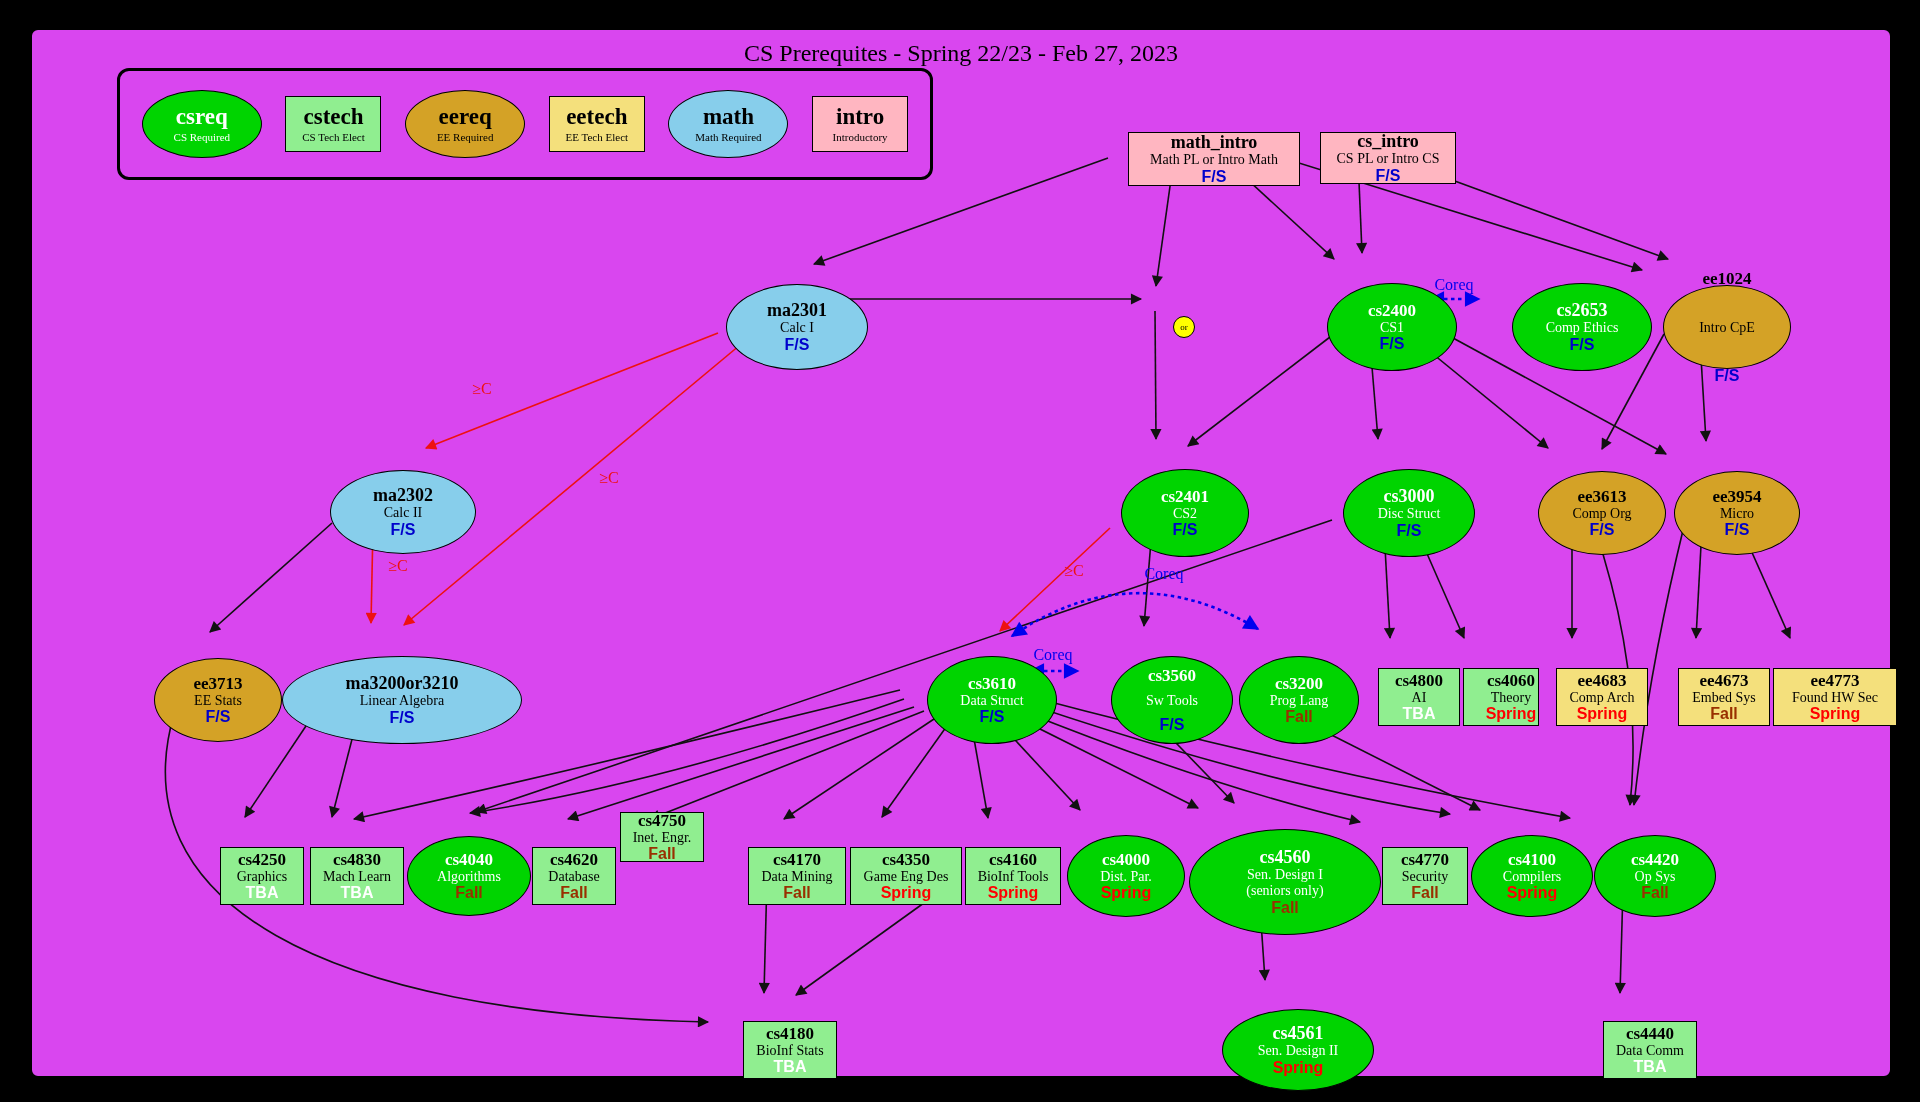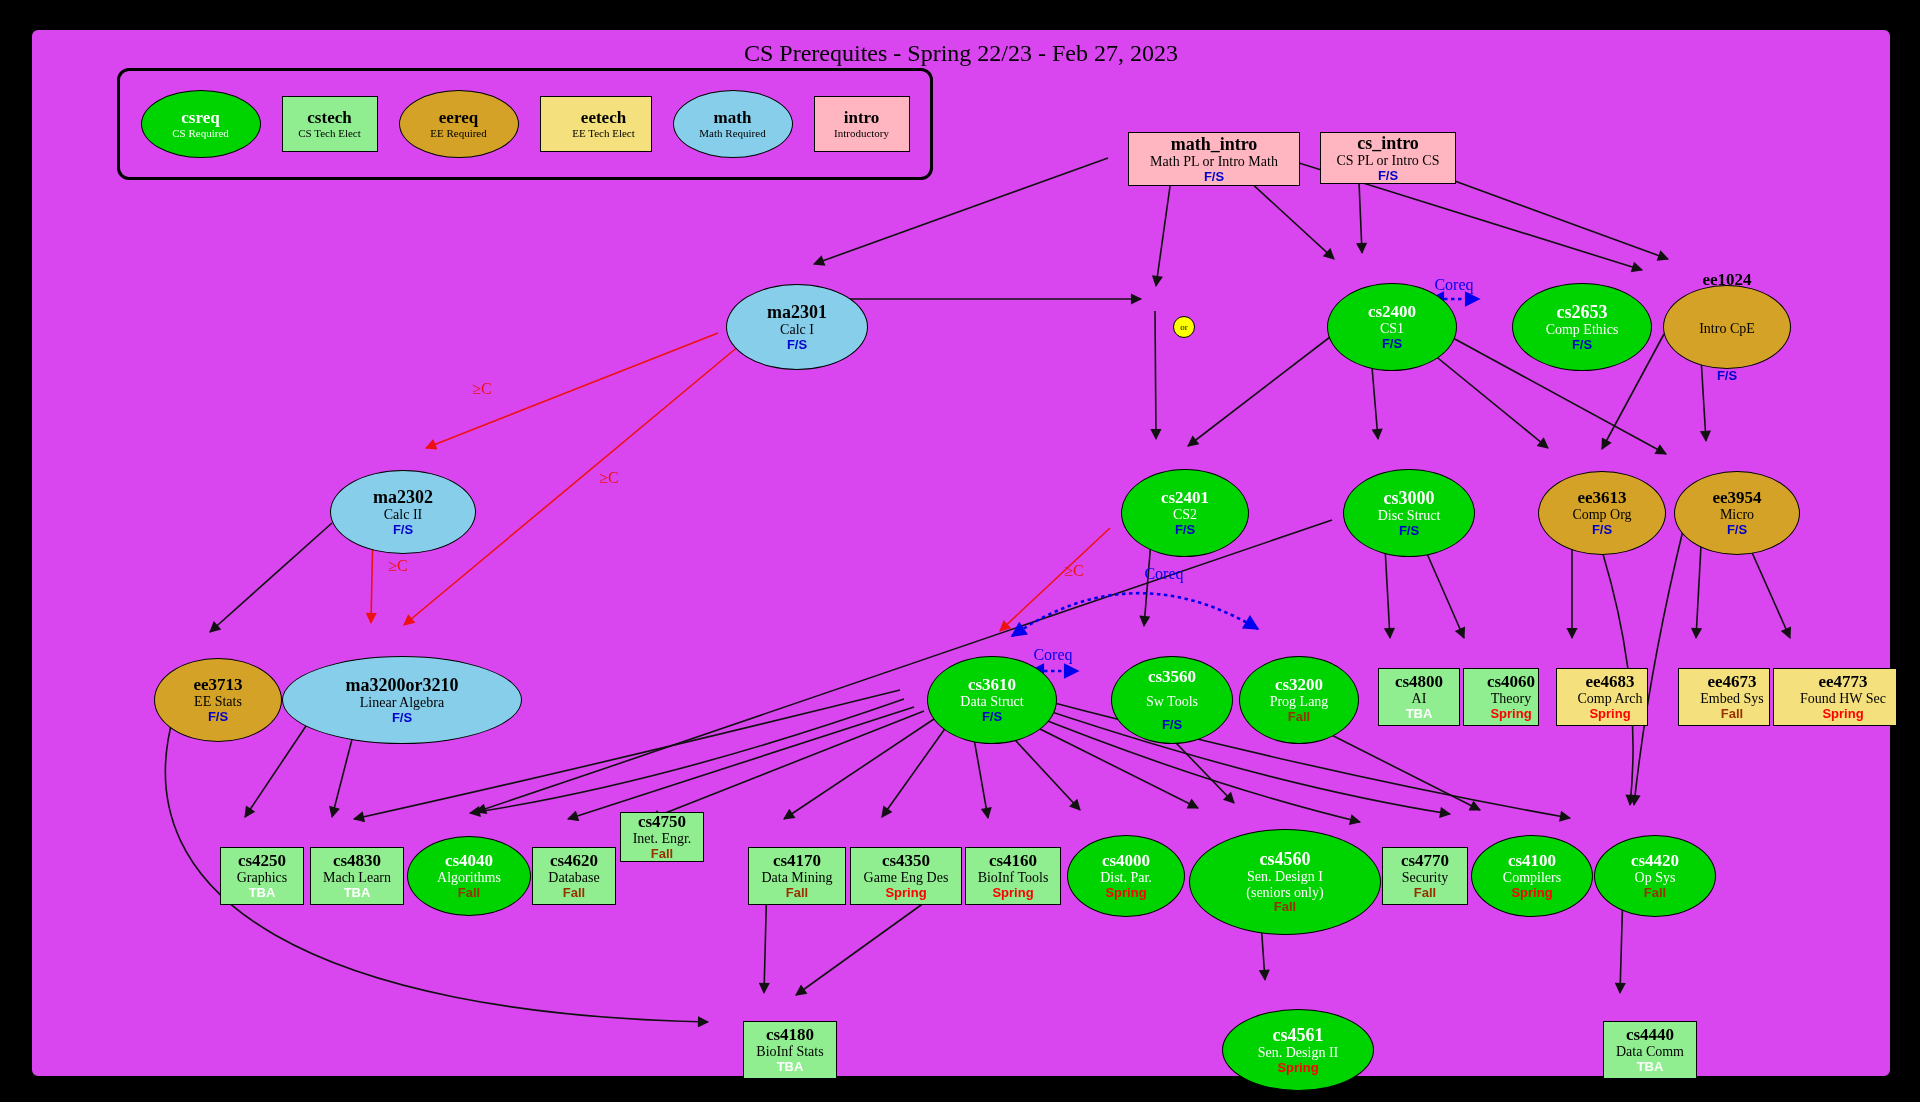--- a/index.html
+++ b/index.html
@@ -1,37 +1,37 @@
 <!DOCTYPE html>
 <html><head>
 <meta charset="utf-8">
 <style>
   html,body{margin:0;padding:0;background:#000;}
   .stage{position:relative;width:1920px;height:1102px;background:#000;font-family:"Liberation Serif",serif;overflow:hidden;}
   .panel{position:absolute;left:30px;top:28px;width:1858px;height:1046px;background:#d946ef;border:2px solid #000;border-radius:8px;}
   .title{position:absolute;top:10px;left:0;right:0;text-align:center;font-size:24px;color:#000;}
   .legend{position:absolute;left:85px;top:38px;width:790px;height:106px;border:3px solid #000;border-radius:12px;display:flex;align-items:center;justify-content:space-around;padding:0 10px;}
   .lg-shape{display:flex;flex-direction:column;align-items:center;justify-content:center;border:1.6px solid #000;text-align:center;line-height:1.15;}
-  .lg-id{font-weight:bold;font-size:17px;}
+  .lg-id{font-weight:bold;font-size:23px;}
   .lg-desc{font-size:11px;}
   .ell{border-radius:50%;}
   .box{border-radius:0;}
   .k-csreq{background:#00d400;color:#fff;}
   .k-cstech{background:#90ee90;color:#000;}
   .k-eereq{background:#d4a226;color:#000;}
-  .k-eetech{background:#f4e07c;color:#000;padding-left:16px;}
+  .k-eetech{background:#f4e07c;color:#000;}
   .k-math{background:#87ceeb;color:#000;}
   .k-intro{background:#ffb6c1;color:#000;}
   .k-or{background:#ffff00;color:#000;}
   svg.edges{position:absolute;left:0;top:0;z-index:1;}
   .node{position:absolute;z-index:2;display:flex;flex-direction:column;align-items:center;justify-content:center;border:1.8px solid #000;text-align:center;line-height:1.12;box-sizing:border-box;}
   .node .code{font-weight:bold;font-size:17px;}
   .node.big .code{font-size:18px;}
   .node .cname{font-size:14px;}
-  .node .term{font-family:"Liberation Sans",sans-serif;font-weight:bold;font-size:13px;}
+  .node .term{font-family:"Liberation Sans",sans-serif;font-weight:bold;font-size:16px;}
   .node.k-or{font-size:9px;line-height:1;border-width:1.2px;}
   .t-fs{color:#0000cc;}
   .t-fall{color:#993000;}
   .t-spring{color:#ff0000;}
   .t-tba{color:#ffffff;}
   .e-k{stroke:#111;stroke-width:1.6;fill:none;}
   .e-r{stroke:#ee1111;stroke-width:1.6;fill:none;}
   .e-b{stroke:#0000ee;stroke-width:2.6;fill:none;stroke-dasharray:3.5,3.5;}
   text.el-r{fill:#ee1111;font-size:16px;font-family:"Liberation Serif",serif;}
   text.el-b{fill:#0000ee;font-size:16px;font-family:"Liberation Serif",serif;}

